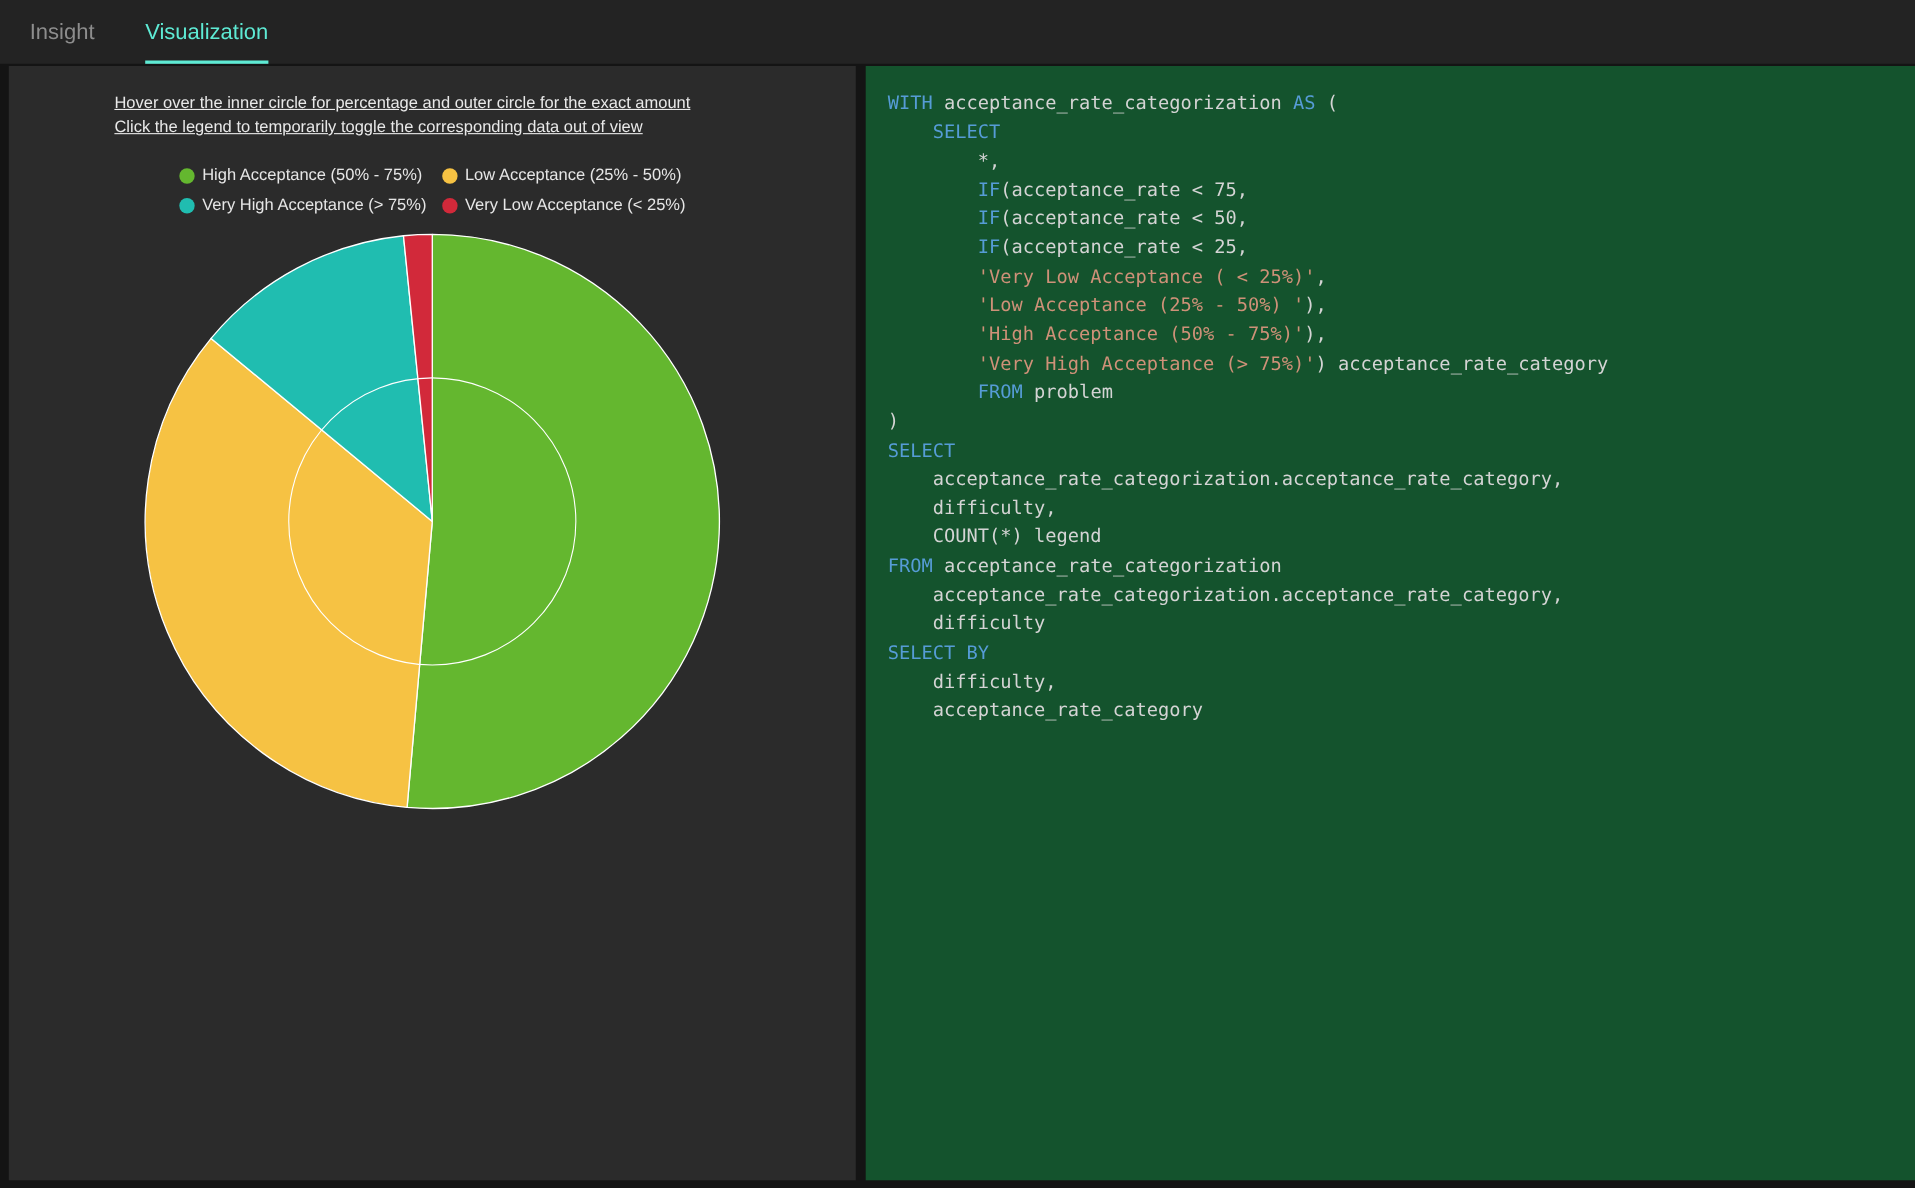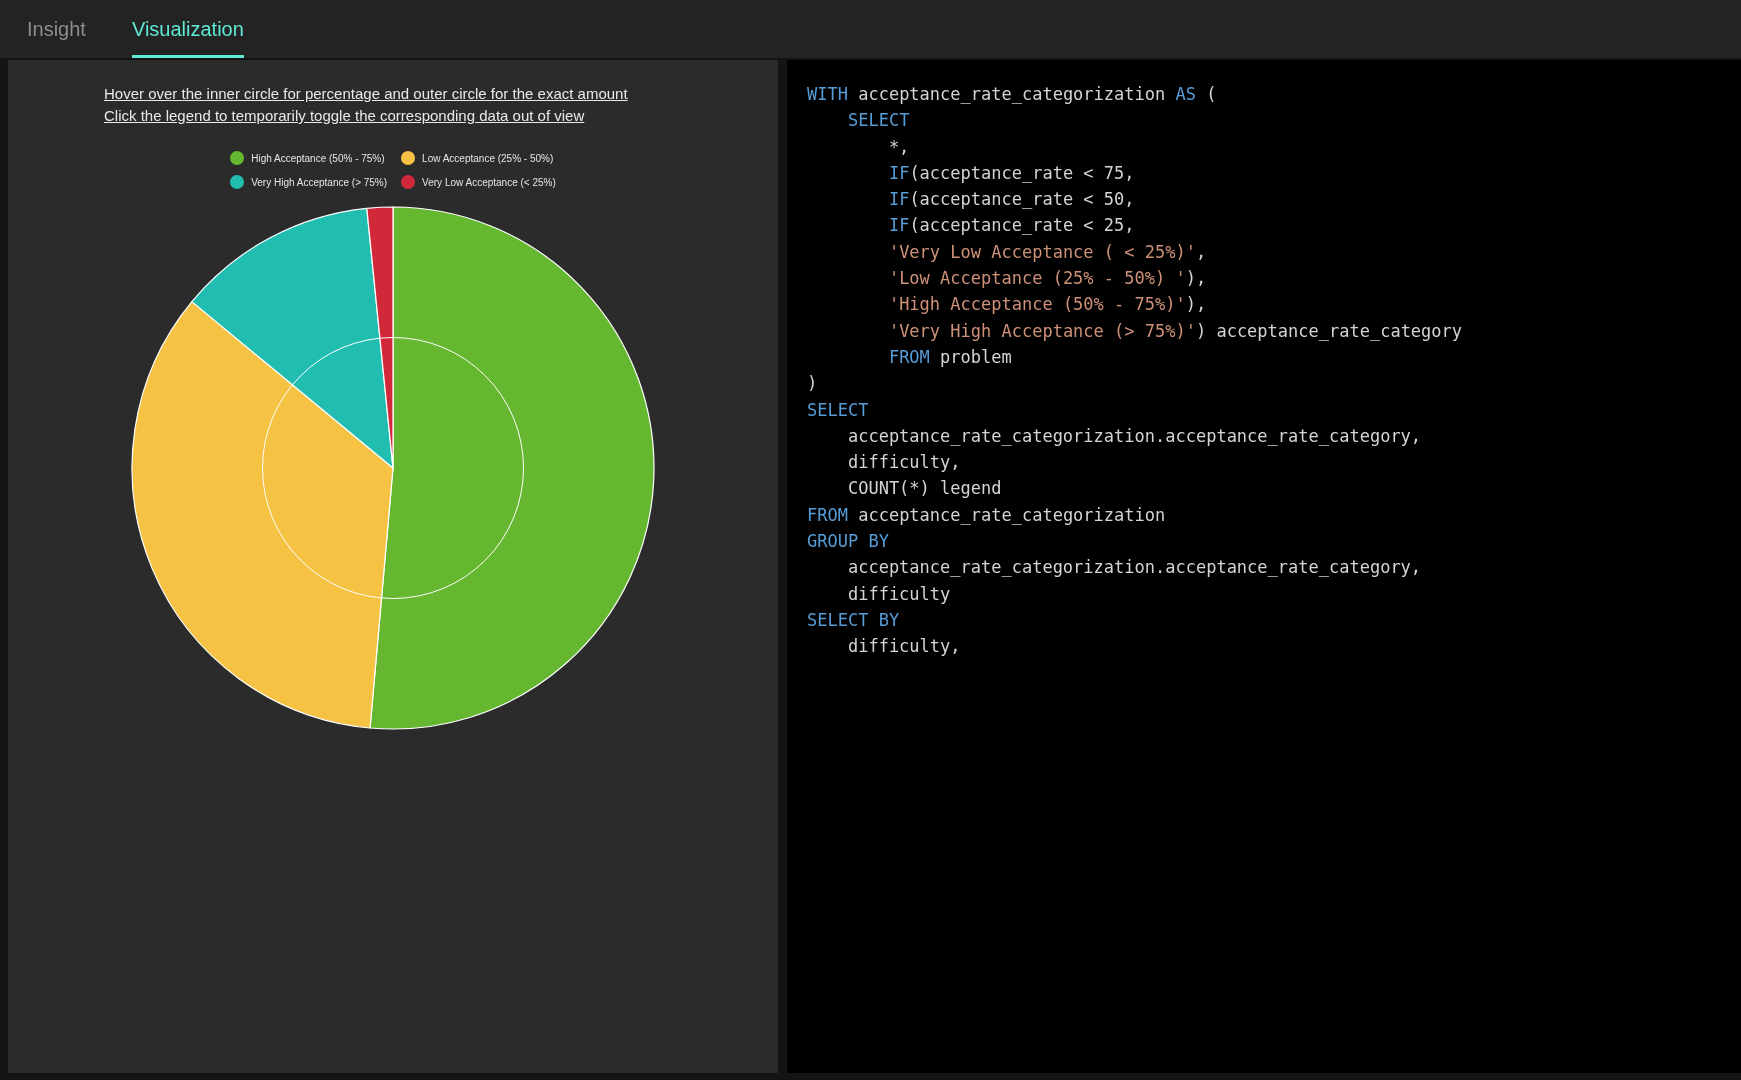--- a/index.html
+++ b/index.html
@@ -45,21 +45,21 @@
   .panel-left {
     position: absolute;
     top: 60px; left: 8px;
     width: 770px; height: 1013px;
     background: #2b2b2b;
   }
   .panel-right {
     position: absolute;
     top: 60px; left: 787px;
     width: 954px; height: 1013px;
-    background: #000000;
+    background: #14532d;
     overflow: hidden;
   }
 
   
   .chart-container {
     width: 586px;
     margin: 0 auto;
     padding-top: 23px;
   }
   .instructions {
@@ -83,21 +83,21 @@
     cursor: pointer;
   }
   .legend-dot {
     width: 14px; height: 14px;
     border-radius: 50%;
     margin-right: 7px;
     flex: 0 0 auto;
   }
   .legend-label {
     color: #e6e6e6;
-    font-size: 10px;
+    font-size: 15px;
     white-space: nowrap;
   }
   .pie-wrap {
     margin-top: 14px;
     display: flex;
     justify-content: center;
   }
 
   
   .code {
@@ -172,21 +172,21 @@
         <div class="code-line"><span class="tok-plain">        </span><span class="tok-str">'Low Acceptance (25% - 50%) '</span><span class="tok-plain">),</span></div>
         <div class="code-line"><span class="tok-plain">        </span><span class="tok-str">'High Acceptance (50% - 75%)'</span><span class="tok-plain">),</span></div>
         <div class="code-line"><span class="tok-plain">        </span><span class="tok-str">'Very High Acceptance (&gt; 75%)'</span><span class="tok-plain">) acceptance_rate_category</span></div>
         <div class="code-line"><span class="tok-plain">        </span><span class="tok-kw">FROM</span><span class="tok-plain"> problem</span></div>
         <div class="code-line"><span class="tok-plain">)</span></div>
         <div class="code-line"><span class="tok-kw">SELECT</span></div>
         <div class="code-line"><span class="tok-plain">    acceptance_rate_categorization.acceptance_rate_category,</span></div>
         <div class="code-line"><span class="tok-plain">    difficulty,</span></div>
         <div class="code-line"><span class="tok-plain">    COUNT(*) legend</span></div>
         <div class="code-line"><span class="tok-kw">FROM</span><span class="tok-plain"> acceptance_rate_categorization</span></div>
-        <div class="code-line"><span class="tok-kw">GROUP BY</span></div>
         <div class="code-line"><span class="tok-plain">    acceptance_rate_categorization.acceptance_rate_category,</span></div>
         <div class="code-line"><span class="tok-plain">    difficulty</span></div>
         <div class="code-line"><span class="tok-kw">SELECT BY</span></div>
         <div class="code-line"><span class="tok-plain">    difficulty,</span></div>
+        <div class="code-line"><span class="tok-plain">    acceptance_rate_category</span></div>
       </div>
   </div>
 
 </div>
 
 </body></html>

